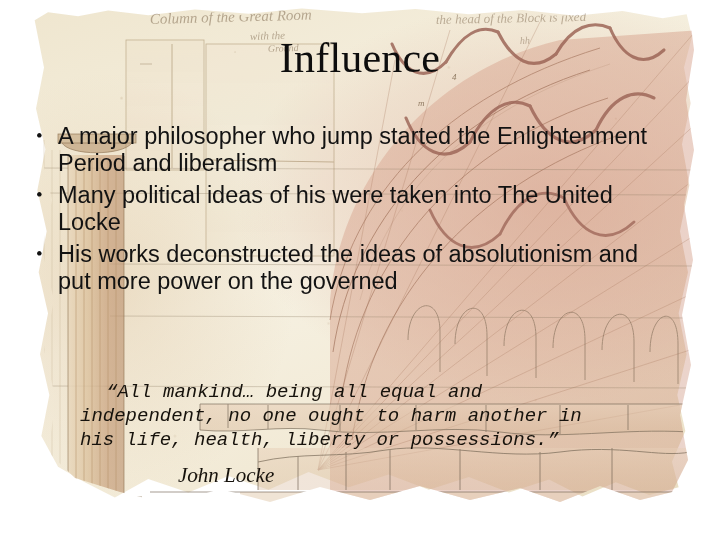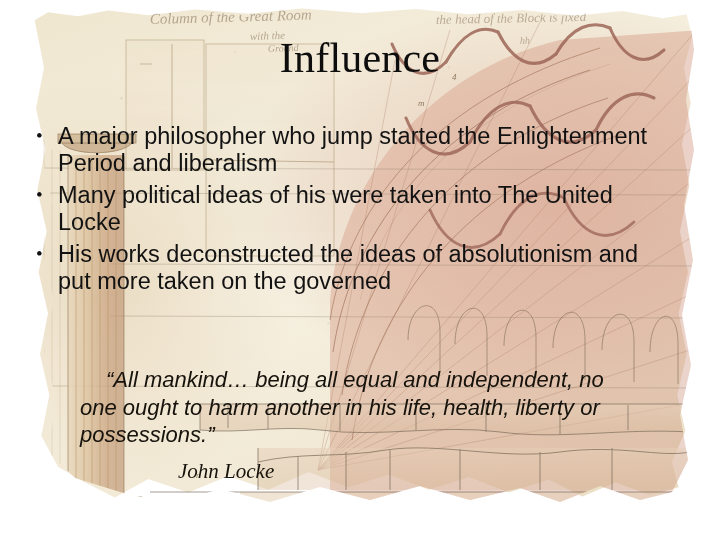--- a/index.html
+++ b/index.html
@@ -110,24 +110,25 @@
   #quoteblock {
     position: absolute;
     left: 80px;
     top: 366px;
     width: 530px;
     z-index: 6;
     color: #16120c;
   }
   #quote-text {
     font-style: italic;
-    font-size: 22px;
+    font-size: 19px;
     line-height: 1.26;
     text-indent: 26px;
-    font-family: Liberation Sans, sans-serif;
+    font-family: Liberation Mono, monospace;
+    margin-top: 15px;
   }
   #quote-attrib {
     margin-top: 10px;
     margin-left: 98px;
     font-style: italic;
     font-size: 21px;
     font-family: "Liberation Serif", "DejaVu Serif", serif;
   }
 
   
@@ -346,21 +347,21 @@
     <div class="bullet-row">
       <span class="bullet-dot">•</span>
       <span class="bullet-text">A major philosopher who jump started the Enlightenment Period and liberalism</span>
     </div>
     <div class="bullet-row">
       <span class="bullet-dot">•</span>
       <span class="bullet-text">Many political ideas of his were taken into The United Locke</span>
     </div>
     <div class="bullet-row">
       <span class="bullet-dot">•</span>
-      <span class="bullet-text">His works deconstructed the ideas of absolutionism and put more taken on the governed</span>
+      <span class="bullet-text">His works deconstructed the ideas of absolutionism and put more power on the governed</span>
     </div>
   </div>
 
   <div id="quoteblock">
     <div id="quote-text">“All mankind… being all equal and independent, no one ought to harm another in his life, health, liberty or possessions.”</div>
     <div id="quote-attrib">John Locke</div>
   </div>
 
 </div>
 

